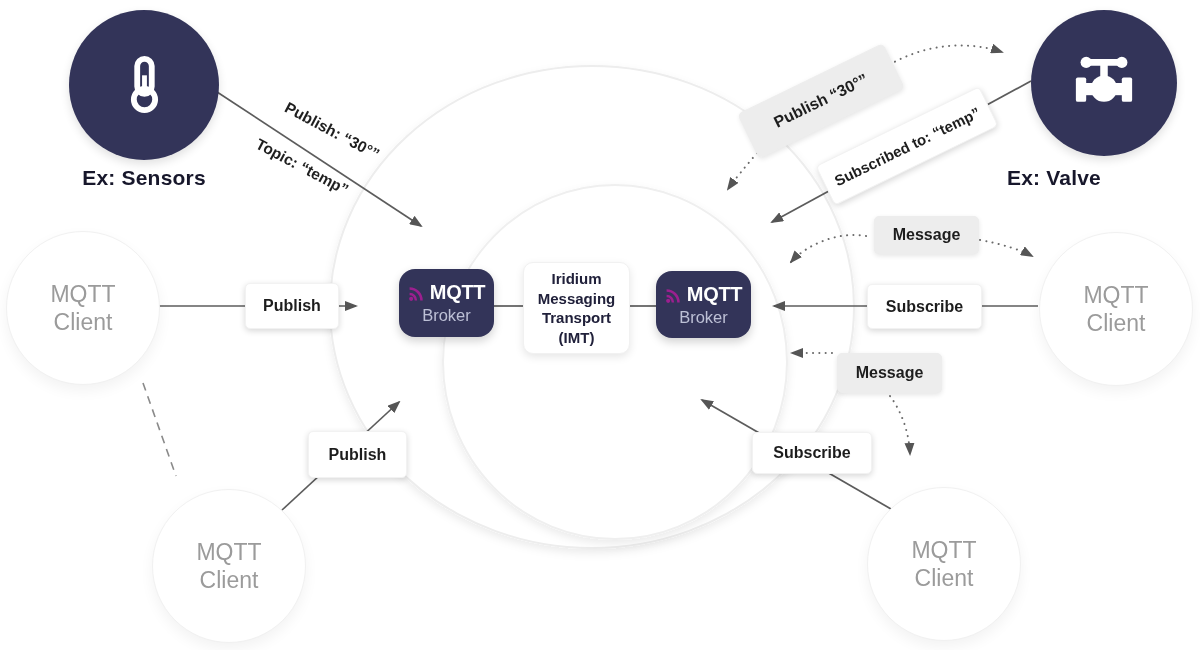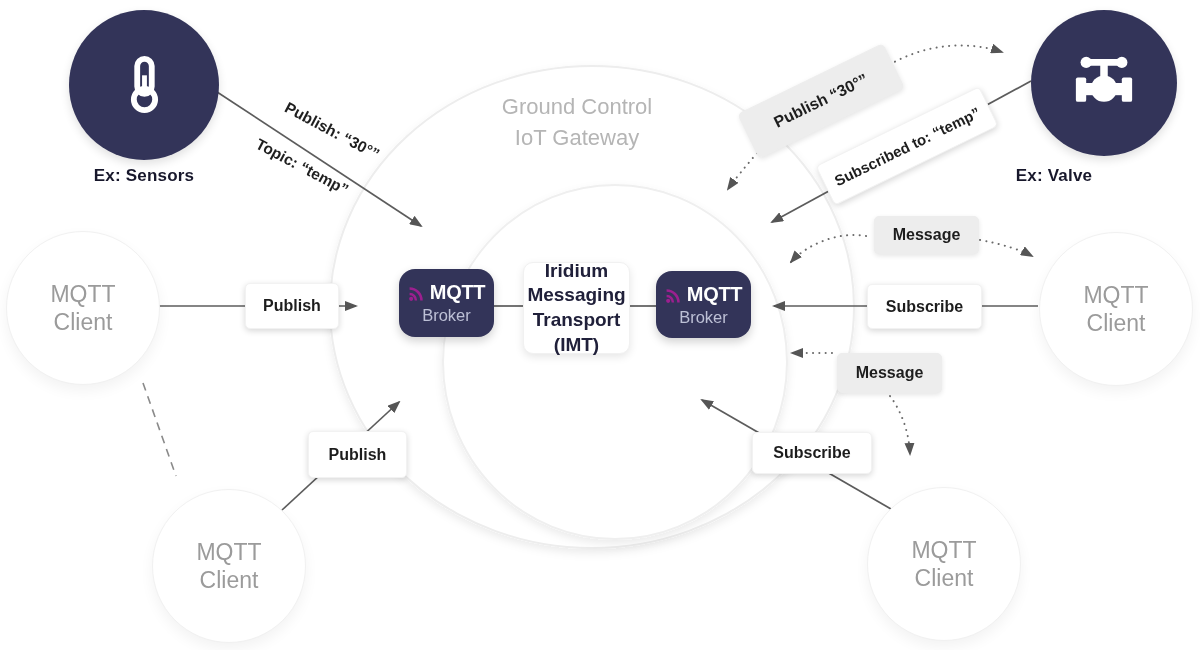--- a/index.html
+++ b/index.html
@@ -9,21 +9,21 @@
   }
   #stage svg.wires{position:absolute;left:0;top:0;z-index:1;}
   .abs{position:absolute;z-index:2;}
 
   
   .dark-circle{
     border-radius:50%;background:#333459;display:flex;align-items:center;justify-content:center;
     box-shadow:0 4px 10px rgba(0,0,0,.12);
   }
   .device-label{
-    text-align:center;font-weight:700;font-size:17px;color:#17172b;letter-spacing:.2px;
+    text-align:center;font-weight:700;font-size:21px;color:#17172b;letter-spacing:.2px;
   }
 
   
   .client{
     width:152px;height:152px;border-radius:50%;background:#ffffff;border:1px solid #f1f1f1;
     box-shadow:0 6px 14px rgba(0,0,0,.05);
     display:flex;align-items:center;justify-content:center;text-align:center;
     color:#9b9b9b;font-size:23px;line-height:1.22;white-space:pre-line;
   }
 
@@ -37,21 +37,21 @@
     display:flex;flex-direction:column;align-items:center;justify-content:center;gap:2px;
   }
   .broker-top{display:flex;align-items:center;gap:3px;}
   .broker-logo{color:#ffffff;font-weight:800;font-size:20px;letter-spacing:-.3px;}
   .broker-sub{color:#bdc0d6;font-size:16.5px;text-align:right;}
 
   .imt{
     background:#ffffff;border:1px solid #f1f1f1;border-radius:10px;
     box-shadow:0 3px 9px rgba(0,0,0,.10);
     display:flex;align-items:center;justify-content:center;text-align:center;
-    font-weight:700;font-size:19px;line-height:1.3;color:#20203a;padding:2px 4px;box-sizing:border-box;
+    font-weight:700;font-size:15px;line-height:1.3;color:#20203a;padding:2px 4px;box-sizing:border-box;
   }
 
   
   .lbl{
     display:flex;align-items:center;justify-content:center;
     background:#ffffff;border:1px solid #f2f2f2;border-radius:5px;
     box-shadow:0 2px 6px rgba(0,0,0,.16);
     font-weight:700;font-size:16px;color:#1d1d1d;
   }
   .lbl.gray{background:#ededed;border-color:#ededed;box-shadow:0 2px 5px rgba(0,0,0,.10);}
@@ -96,22 +96,20 @@
     <g stroke="#6b6b6b" stroke-width="2" fill="none" stroke-linecap="round" stroke-dasharray="0.1 6.2">
       <path d="M884,68 C922,44 966,40 1002,52" marker-end="url(#arr)"></path>
       <path d="M757,153 C746,166 735,179 728,189" marker-end="url(#arr)"></path>
       <path d="M866,236 C838,231 806,245 791,262" marker-end="url(#arr)"></path>
       <path d="M980,240 C1002,244 1021,250 1032,256" marker-end="url(#arr)"></path>
       <path d="M832,353 L792,353" marker-end="url(#arr)"></path>
       <path d="M890,396 C902,412 909,433 910,454" marker-end="url(#arr)"></path>
     </g>
   </svg>
 
-  <div class="abs gateway-title" style="left:447px;top:92px;">Ground Control
-IoT Gateway</div>
 
   <div class="abs dark-circle" style="left:69px;top:10px;width:150px;height:150px;">
     <svg width="62" height="62" viewBox="0 0 64 64">
       <rect x="25" y="5" width="15" height="36" rx="7.5" fill="none" stroke="#ffffff" stroke-width="6"></rect>
       <circle cx="32.5" cy="47" r="11" fill="none" stroke="#ffffff" stroke-width="6"></circle>
       <line x1="32.5" y1="22" x2="32.5" y2="38" stroke="#ffffff" stroke-width="5"></line>
     </svg>
   </div>
   <div class="abs device-label" style="left:64px;top:166px;width:160px;">Ex: Sensors</div>
 

